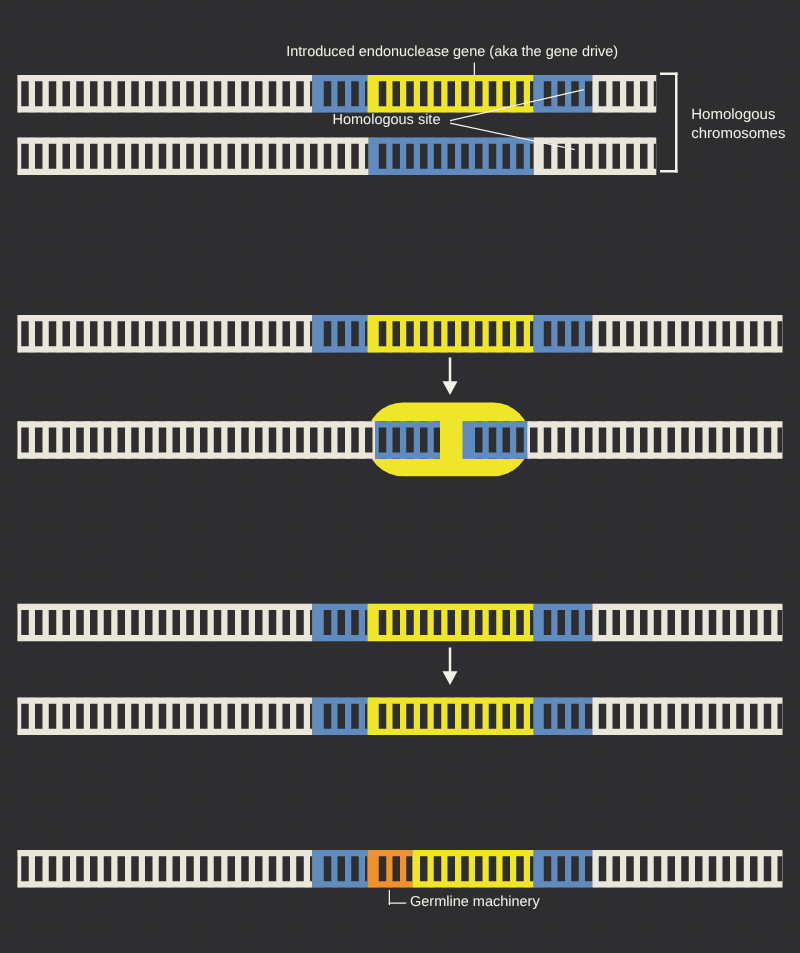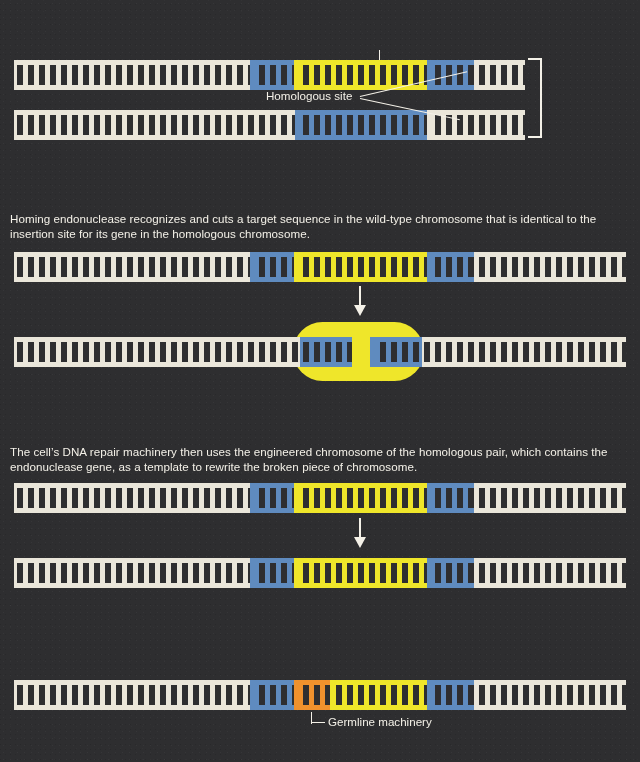--- a/index.html
+++ b/index.html
@@ -57,20 +57,21 @@
   .bracket{position:absolute;}
   .bracket i{position:absolute;background:#f4f1e8;display:block;}
 </style>
 </head>
 <body>
 
 <div class="grain"></div>
 
 <div class="layer" id="stage">
 
+  <div class="callout" style="left:229px;top:35px;">Introduced endonuclease gene (aka the gene drive)</div>
   <div class="line" style="left:379px;top:50px;width:1.4px;height:12px;"></div>
 
   <div class="dna" style="left:0;top:60px;">
       <div class="seg" style="left: 14px; width: 236px; background: rgb(234, 230, 218);">
         <div class="rungs">
           <div class="rung" style="left: 3px; width: 6px; background: rgb(46, 46, 48);"></div>
           <div class="rung" style="left: 14px; width: 6px; background: rgb(46, 46, 48);"></div>
           <div class="rung" style="left: 25px; width: 6px; background: rgb(46, 46, 48);"></div>
           <div class="rung" style="left: 36px; width: 6px; background: rgb(46, 46, 48);"></div>
           <div class="rung" style="left: 47px; width: 6px; background: rgb(46, 46, 48);"></div>
@@ -217,22 +218,25 @@
   <div class="callout" style="left:266px;top:89px;">Homologous site</div>
 
   <div class="line" style="left:360px;top:96px;width:110px;height:1.4px;transform:rotate(-13deg);transform-origin:left center;"></div>
   <div class="line" style="left:360px;top:98px;width:102px;height:1.4px;transform:rotate(12deg);transform-origin:left center;"></div>
 
   <div class="bracket" style="left:528px;top:58px;width:16px;height:80px;">
     <i style="left:12px;top:0;width:2px;height:80px;"></i>
     <i style="left:0;top:0;width:14px;height:2px;"></i>
     <i style="left:0;bottom:0;width:14px;height:2px;"></i>
   </div>
-
-  <div class="para" style="left:10px;top:211px;width:595px;">Homing endonuclease recognizes and cuts a target sequence in the wild-type chromosome that is identical to the insertion site for its gene in the homologous chromosome.</div>
+  <div class="bracket-label" style="left:553px;top:84px;">
+    <div>Homologous</div>
+    <div>chromosomes</div>
+  </div>
+
 
   <div class="dna" style="left:0;top:252px;">
       <div class="seg" style="left: 14px; width: 236px; background: rgb(234, 230, 218);">
         <div class="rungs">
           <div class="rung" style="left: 3px; width: 6px; background: rgb(46, 46, 48);"></div>
           <div class="rung" style="left: 14px; width: 6px; background: rgb(46, 46, 48);"></div>
           <div class="rung" style="left: 25px; width: 6px; background: rgb(46, 46, 48);"></div>
           <div class="rung" style="left: 36px; width: 6px; background: rgb(46, 46, 48);"></div>
           <div class="rung" style="left: 47px; width: 6px; background: rgb(46, 46, 48);"></div>
           <div class="rung" style="left: 58px; width: 6px; background: rgb(46, 46, 48);"></div>
@@ -398,21 +402,20 @@
           <div class="rung" style="left: 167px; width: 6px; background: rgb(46, 46, 48);"></div>
           <div class="rung" style="left: 178px; width: 6px; background: rgb(46, 46, 48);"></div>
           <div class="rung" style="left: 189px; width: 6px; background: rgb(46, 46, 48);"></div>
           <div class="rung" style="left: 200px; width: 4px; background: rgb(46, 46, 48);"></div>
         </div>
         <div class="rail top" style="background: rgb(234, 230, 218);"></div>
         <div class="rail bot" style="background: rgb(234, 230, 218);"></div>
       </div>
     </div>
 
-  <div class="para" style="left:10px;top:444px;width:600px;">The cell’s DNA repair machinery then uses the engineered chromosome of the homologous pair, which contains the endonuclease gene, as a template to rewrite the broken piece of chromosome.</div>
 
   <div class="dna" style="left:0;top:483px;">
       <div class="seg" style="left: 14px; width: 236px; background: rgb(234, 230, 218);">
         <div class="rungs">
           <div class="rung" style="left: 3px; width: 6px; background: rgb(46, 46, 48);"></div>
           <div class="rung" style="left: 14px; width: 6px; background: rgb(46, 46, 48);"></div>
           <div class="rung" style="left: 25px; width: 6px; background: rgb(46, 46, 48);"></div>
           <div class="rung" style="left: 36px; width: 6px; background: rgb(46, 46, 48);"></div>
           <div class="rung" style="left: 47px; width: 6px; background: rgb(46, 46, 48);"></div>
           <div class="rung" style="left: 58px; width: 6px; background: rgb(46, 46, 48);"></div>

